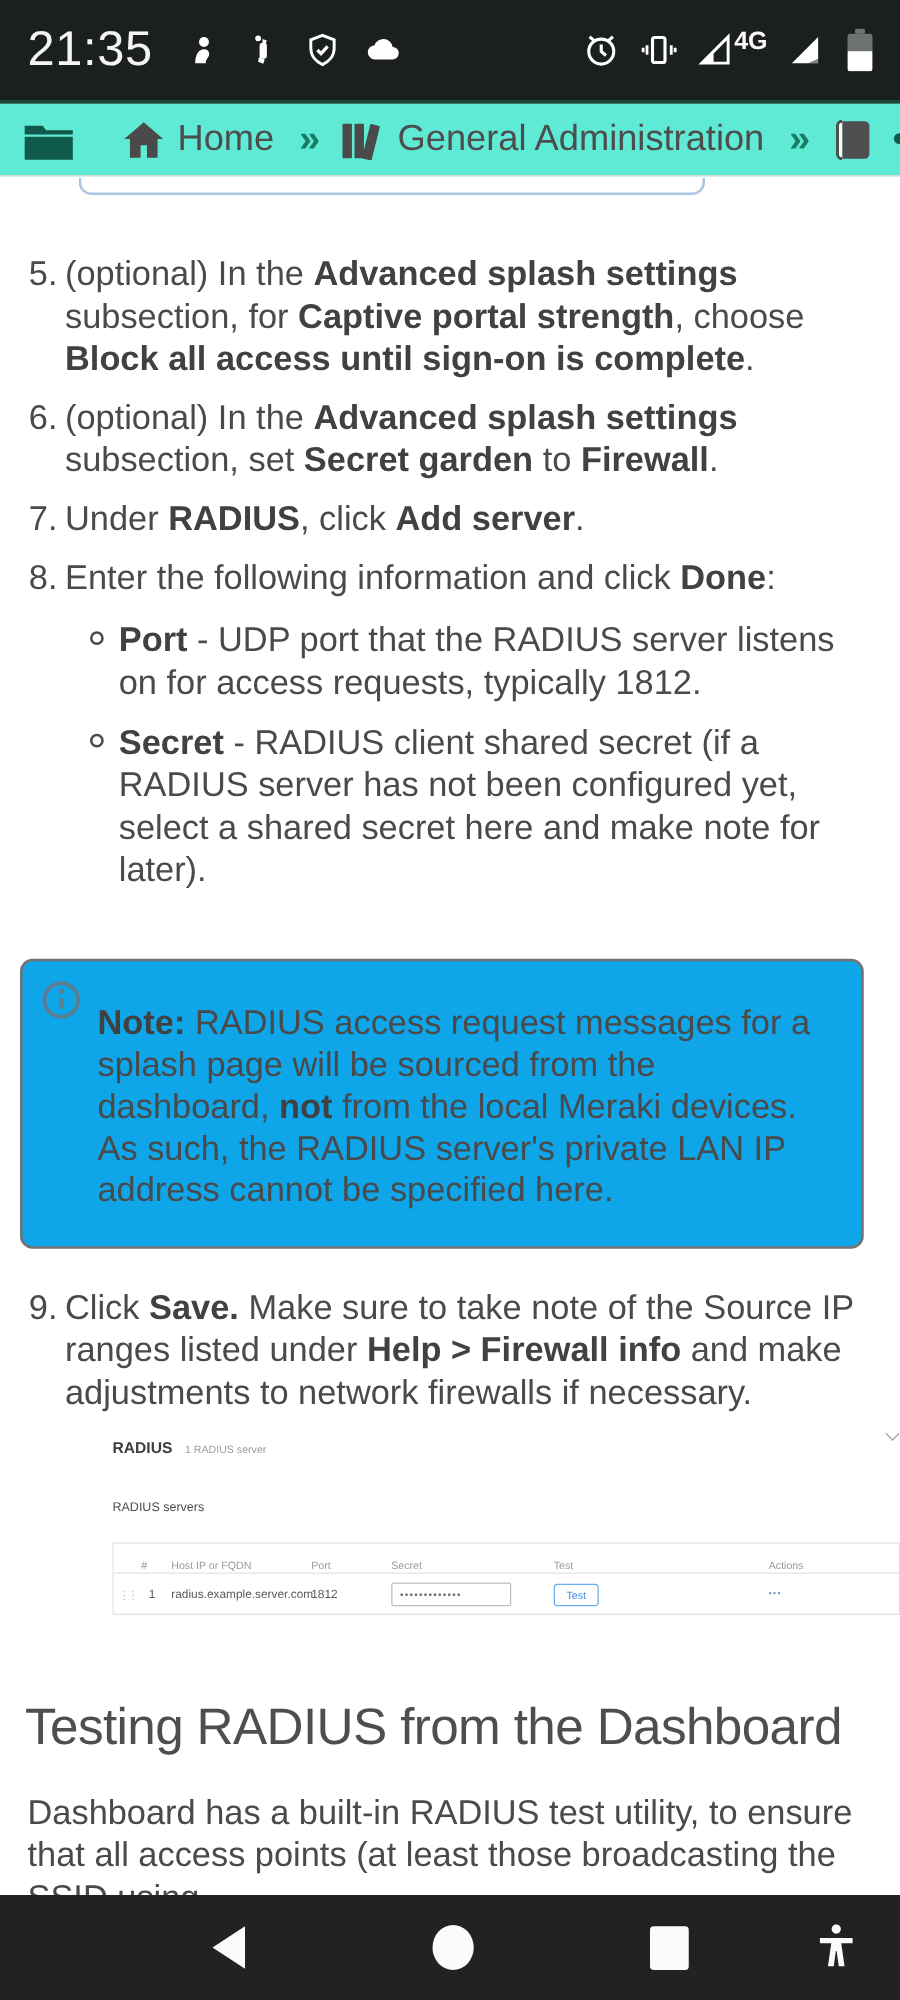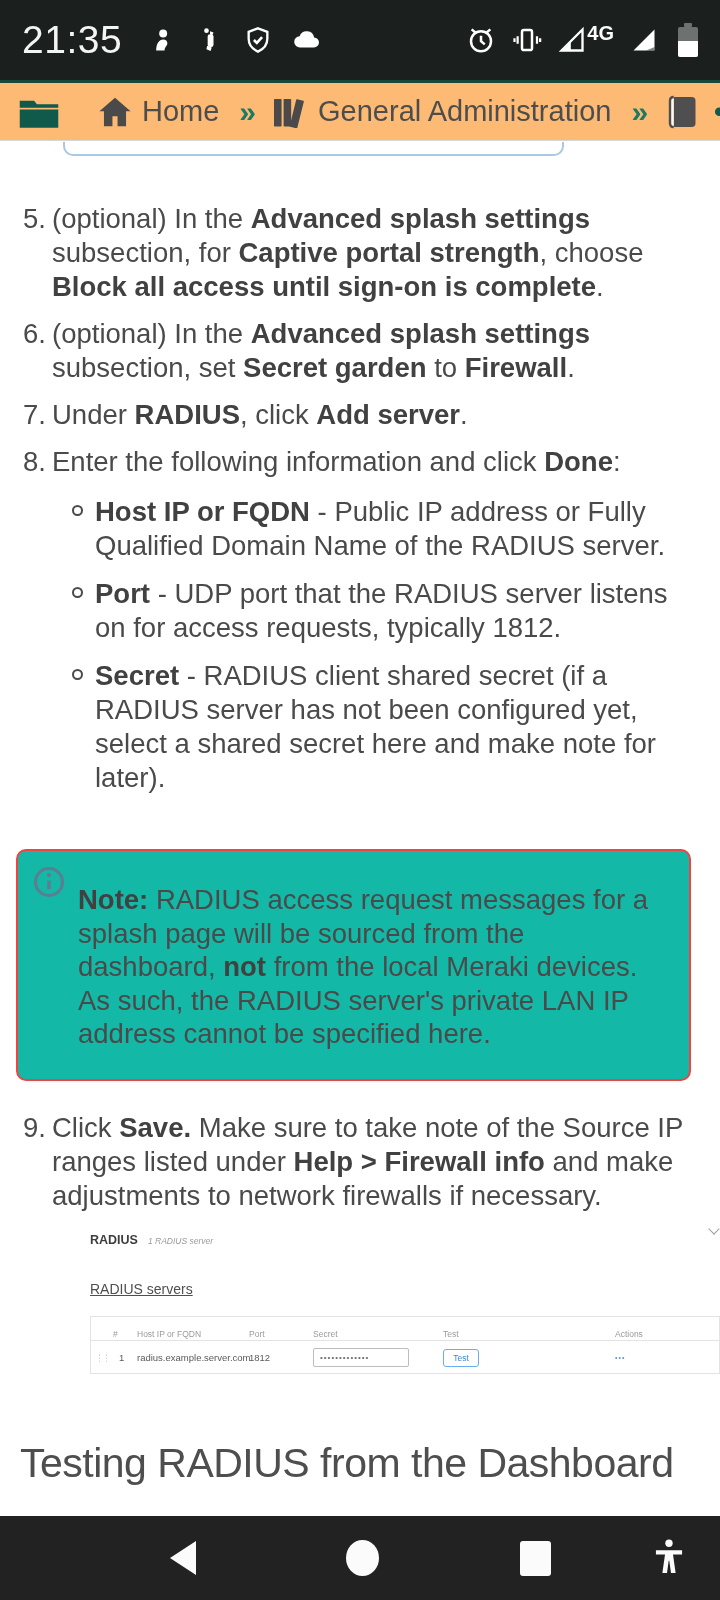--- a/index.html
+++ b/index.html
@@ -19,21 +19,21 @@
   .status-right { margin-left:auto; display:flex; align-items:center; gap:16px; }
   .sig-wrap { display:flex; align-items:flex-start; }
   .fourg { color:#fbfbfb; font-size:20px; font-weight:700; margin-left:1px; transform:translateY(-4px); }
   .battery { position:relative; width:20px; height:34px; margin-left:4px; }
   .battery .nub { position:absolute; top:0; left:6px; width:8px; height:4px; background:#6d716f; border-radius:1px;}
   .battery .body { position:absolute; top:4px; left:0; width:20px; height:30px; background:#6d716f; border-radius:2px; overflow:hidden;}
   .battery .charge { position:absolute; bottom:0; left:0; width:100%; height:55%; background:#ffffff; }
   .topline { position:absolute; top:80px; left:0; width:720px; height:3px; background:#17493b; z-index:10; }
   
   .crumb-bar {
-    position:absolute; top:83px; left:0; width:720px; height:58px; background:#fdba74;
+    position:absolute; top:83px; left:0; width:720px; height:58px; background:#5eead4;
     border-bottom:1px solid #d8d8d8; display:flex; align-items:center; padding:0 18px;
     z-index:9;
   }
   .crumb-divider { width:3px; height:46px; background:#0f5a4a; margin:0 18px 0 20px; }
   .crumb-text { color:#4d4d4d; font-size:29px; margin:0 10px; white-space:nowrap; }
   .crumb-sep { color:#1a7a64; font-size:30px; font-weight:700; margin:0 10px; }
   .crumb-more { color:#0d5c4c; font-size:30px; font-weight:700; letter-spacing:3px; margin-left:14px; }
   .icon-gap { margin-left:6px; }
   
   .content { position:absolute; top:142px; left:0; width:720px; background:#fff; padding:0 22px; }
@@ -45,32 +45,32 @@
   .step b, .note-text b, .dim-step b { font-weight:700; color:#414141; }
   .step-num { flex:0 0 24px; text-align:right; margin-right:6px; }
   .step-body { flex:1; max-width:646px; }
   .sub-list { margin:16px 0 4px 20px; }
   .sub-item { display:flex; margin-bottom:14px; }
   .sub-bullet { flex:none; width:11px; height:11px; border:2.5px solid #4a4a4a; border-radius:50%; margin:10px 12px 0 0; }
   .sub-text { flex:1; max-width:600px; }
   
   .note-box {
     position:relative; margin:40px 0 30px -6px; width:675px;
-    background:#14b8a6; border:2px solid #ef4444; border-radius:10px;
+    background:#0ea5e9; border:2px solid #737373; border-radius:10px;
     padding:16px 34px 28px 60px;
   }
   .note-icon { position:absolute; left:14px; top:14px; }
   .note-text { color:#4a4a4a; font-size:27.5px; line-height:33.5px; margin-top:16px; }
   
   .figure { margin:10px 0 0 38px; width:630px; cursor:default; }
   .fig-head { position:relative; display:flex; align-items:baseline; }
   .fig-title { font-size:12.5px; font-weight:700; color:#3d3d3d; }
-  .fig-sub { font-size:8.5px; font-style:italic; color:#9b9b9b; margin-left:10px; }
+  .fig-sub { font-size:8.5px; color:#9b9b9b; margin-left:10px; }
   .fig-chev { position:absolute; right:2px; top:2px; width:8px; height:8px; border-right:1.5px solid #9e9e9e; border-bottom:1.5px solid #9e9e9e; transform:rotate(45deg); }
-  .fig-label { font-size:14px; color:#4f4f4f; margin-top:14px;text-decoration:underline; }
+  .fig-label { font-size:10px; color:#4f4f4f; margin-top:14px; }
   .fig-table { margin-top:10px; border:1px solid #e3e3e3; background:#fff; }
   .ft-row { display:grid; grid-template-columns:46px 112px 64px 130px 172px 1fr; align-items:center; }
   .ft-header { height:24px; color:#9a9a9a; font-size:8.5px; border-bottom:1px solid #e3e3e3; }
   .ft-header .c1 { padding-left:22px; }
   .ft-data { height:32px; color:#5a5a5a; font-size:9.5px; }
   .ft-data .c1 { padding-left:4px; display:flex; align-items:center; }
   .drag { color:#c4c4c4; font-size:9px; letter-spacing:-2px; margin-right:10px; }
   .secret-box { width:96px; height:19px; border:1px solid #bdbdbd; border-radius:2px; background:#fff; display:flex; align-items:center; padding-left:6px; color:#6f6f6f; font-size:8px; letter-spacing:1px; }
   .test-btn { width:36px; height:18px; border:1px solid #6aaef2; border-radius:3px; background:#fff; color:#3c87dd; font-size:8.5px; display:flex; align-items:center; justify-content:center; }
   .actions-dots { color:#6d94c4; font-size:7px; letter-spacing:1px; }
@@ -220,24 +220,20 @@
     </div>
     <div class="step">
       <span class="step-num">7.</span>
       <span class="step-body">Under <b>RADIUS</b>, click <b>Add server</b>.</span>
     </div>
     <div class="step">
       <span class="step-num">8.</span>
       <span class="step-body">
         <span>Enter the following information and click <b>Done</b>:</span>
         <div class="sub-list">
-          <div class="sub-item">
-            <span class="sub-bullet"></span>
-            <span class="sub-text"><b>Host IP or FQDN</b> - Public IP address or Fully Qualified Domain Name of the RADIUS server.</span>
-          </div>
           <div class="sub-item">
             <span class="sub-bullet"></span>
             <span class="sub-text"><b>Port</b> - UDP port that the RADIUS server listens on for access requests, typically 1812.</span>
           </div>
           <div class="sub-item">
             <span class="sub-bullet"></span>
             <span class="sub-text"><b>Secret</b> - RADIUS client shared secret (if a RADIUS server has not been configured yet, select a shared secret here and make note for later).</span>
           </div>
         </div>
       </span>

